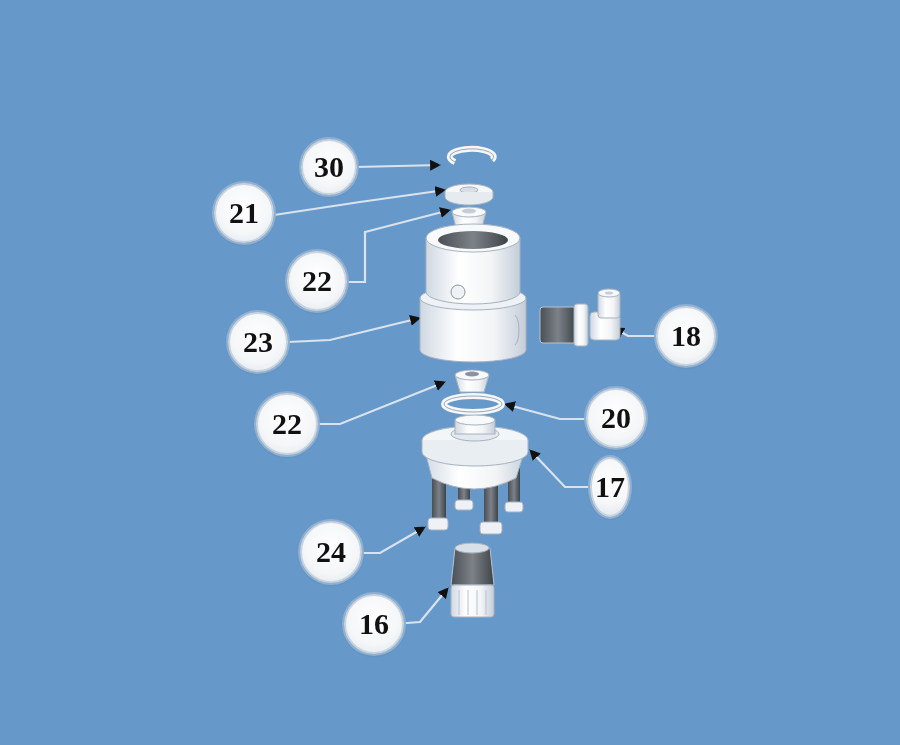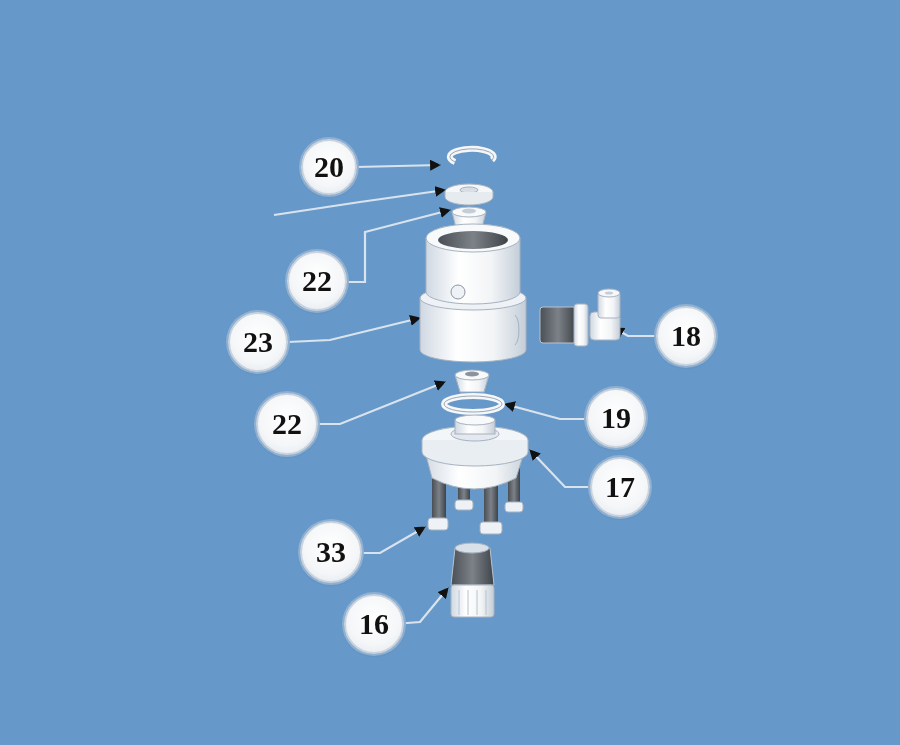--- a/index.html
+++ b/index.html
@@ -133,23 +133,24 @@
       <rect x="451" y="585" width="43" height="32" rx="3" fill="url(#metal)" stroke="#a7b2bf"></rect>
       <g stroke="#b7c2ce" stroke-width="1">
         <line x1="459" y1="590" x2="459" y2="615"></line>
         <line x1="468" y1="590" x2="468" y2="615"></line>
         <line x1="477" y1="590" x2="477" y2="615"></line>
         <line x1="486" y1="590" x2="486" y2="615"></line>
       </g>
     </g>
   </svg>
 
-  <div class="callout" style="left:301px; top:139px; width:56px; height:56px;">20</div>
+  <div class="callout" style="left:301px; top:139px; width:56px; height:56px;">30</div>
+  <div class="callout" style="left:214px; top:183px; width:60px; height:60px;">21</div>
   <div class="callout" style="left:287px; top:251px; width:60px; height:60px;">22</div>
   <div class="callout" style="left:228px; top:312px; width:60px; height:60px;text-align:right;">23</div>
   <div class="callout" style="left:656px; top:306px; width:60px; height:60px;">18</div>
   <div class="callout" style="left:256px; top:393px; width:62px; height:62px;">22</div>
-  <div class="callout" style="left:586px; top:388px; width:60px; height:60px;">19</div>
-  <div class="callout" style="left:590px; top:457px; width:60px; height:60px;">17</div>
-  <div class="callout" style="left:300px; top:521px; width:62px; height:62px;">33</div>
+  <div class="callout" style="left:586px; top:388px; width:60px; height:60px;">20</div>
+  <div class="callout" style="left:590px; top:457px; width:40px; height:60px;">17</div>
+  <div class="callout" style="left:300px; top:521px; width:62px; height:62px;">24</div>
   <div class="callout" style="left:344px; top:594px; width:60px; height:60px;">16</div>
 
 </div>
 
 </body></html>

